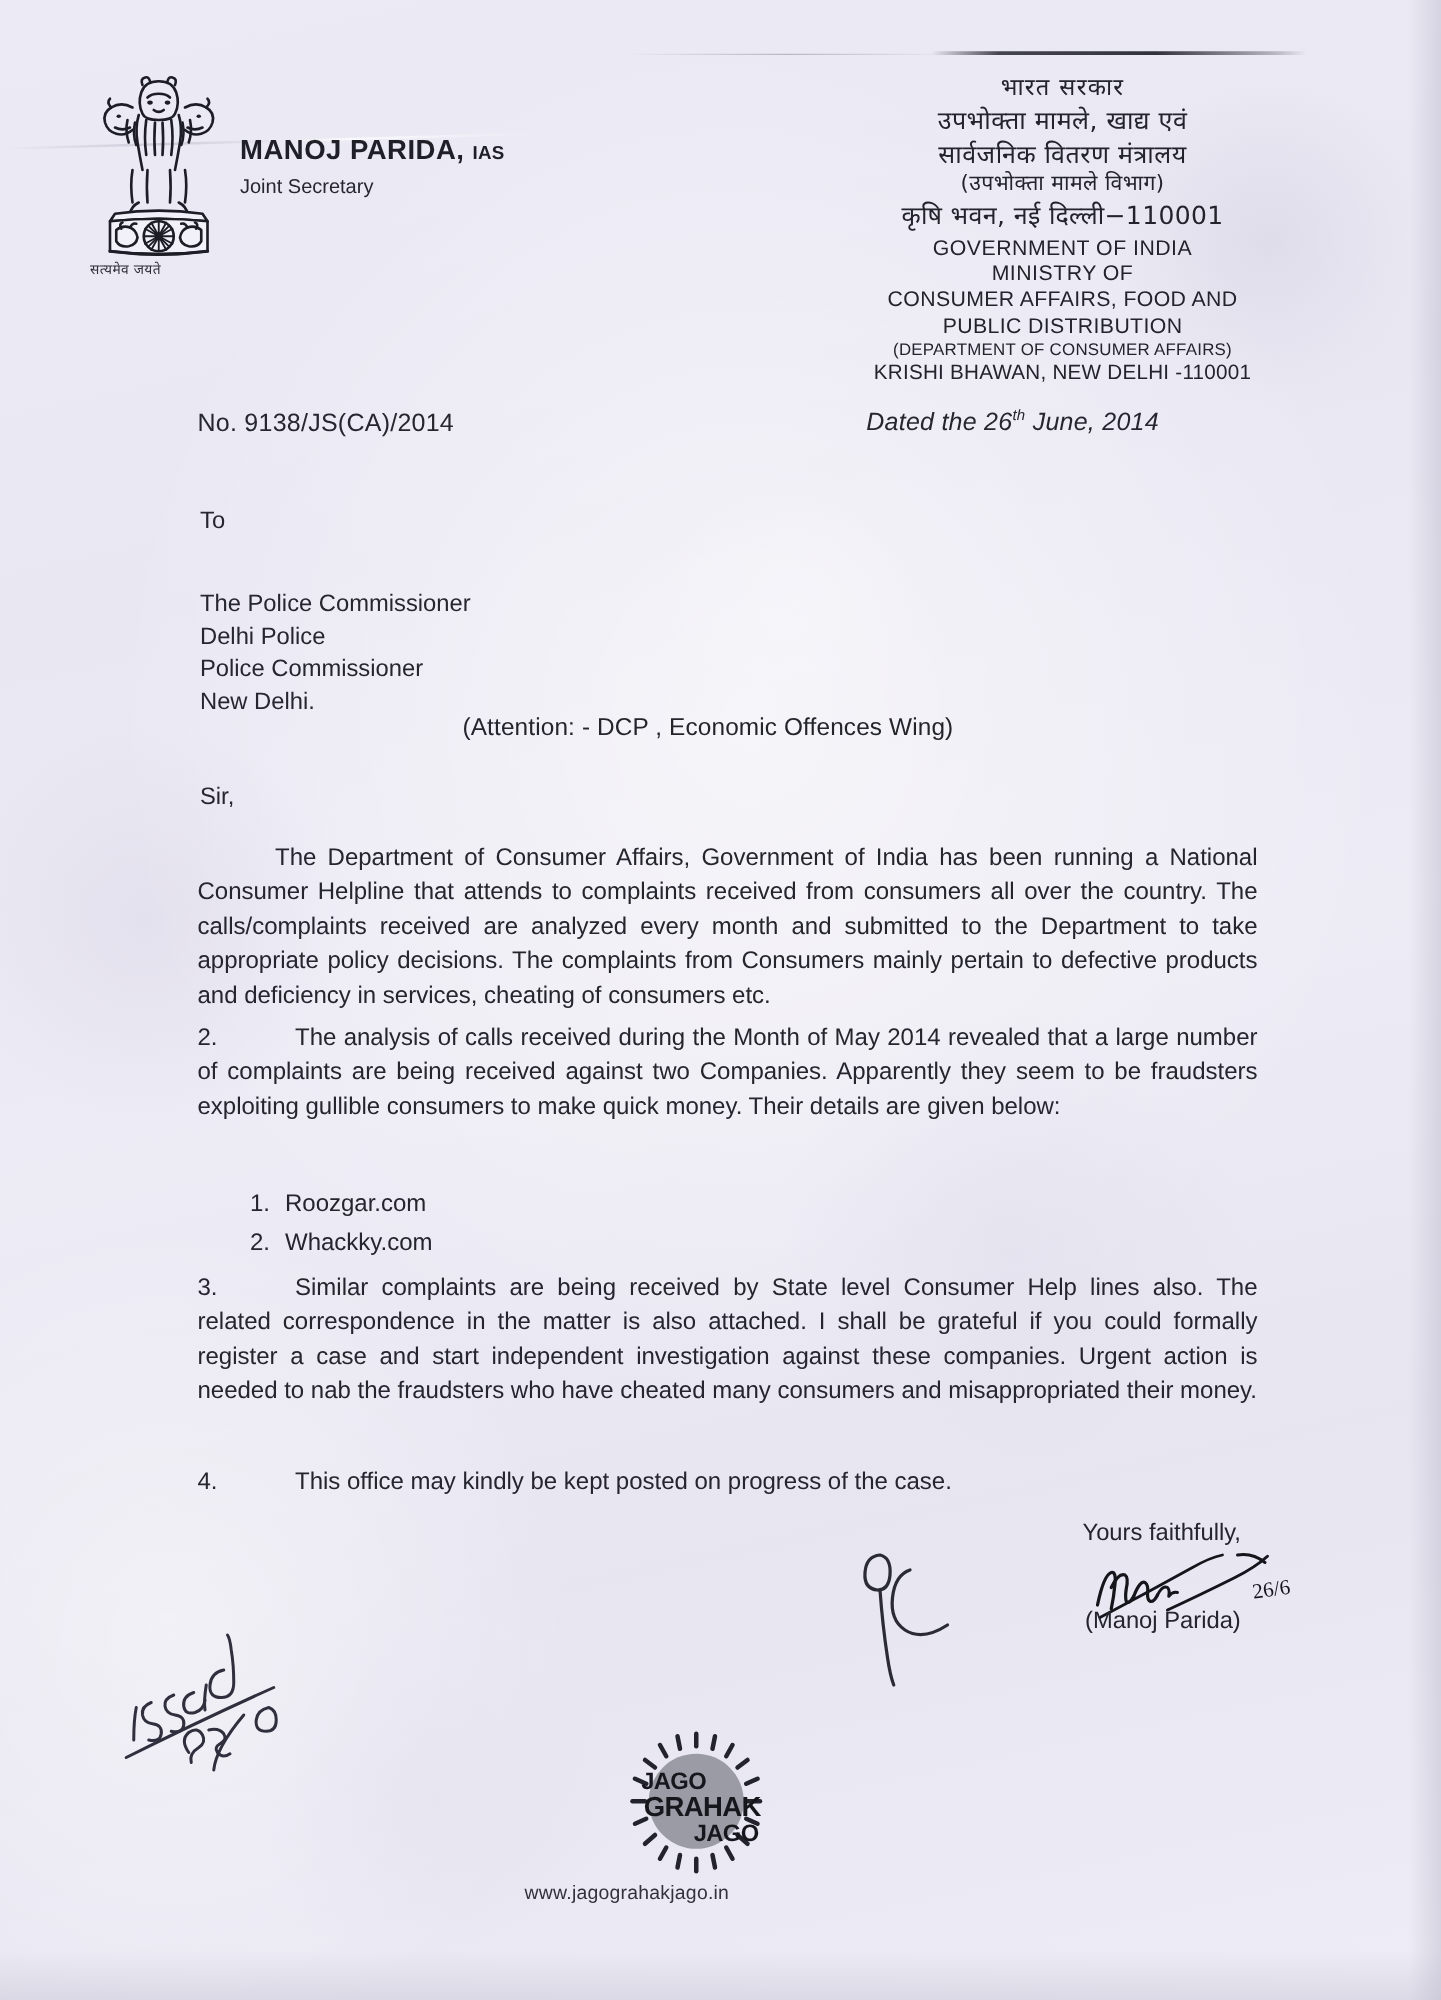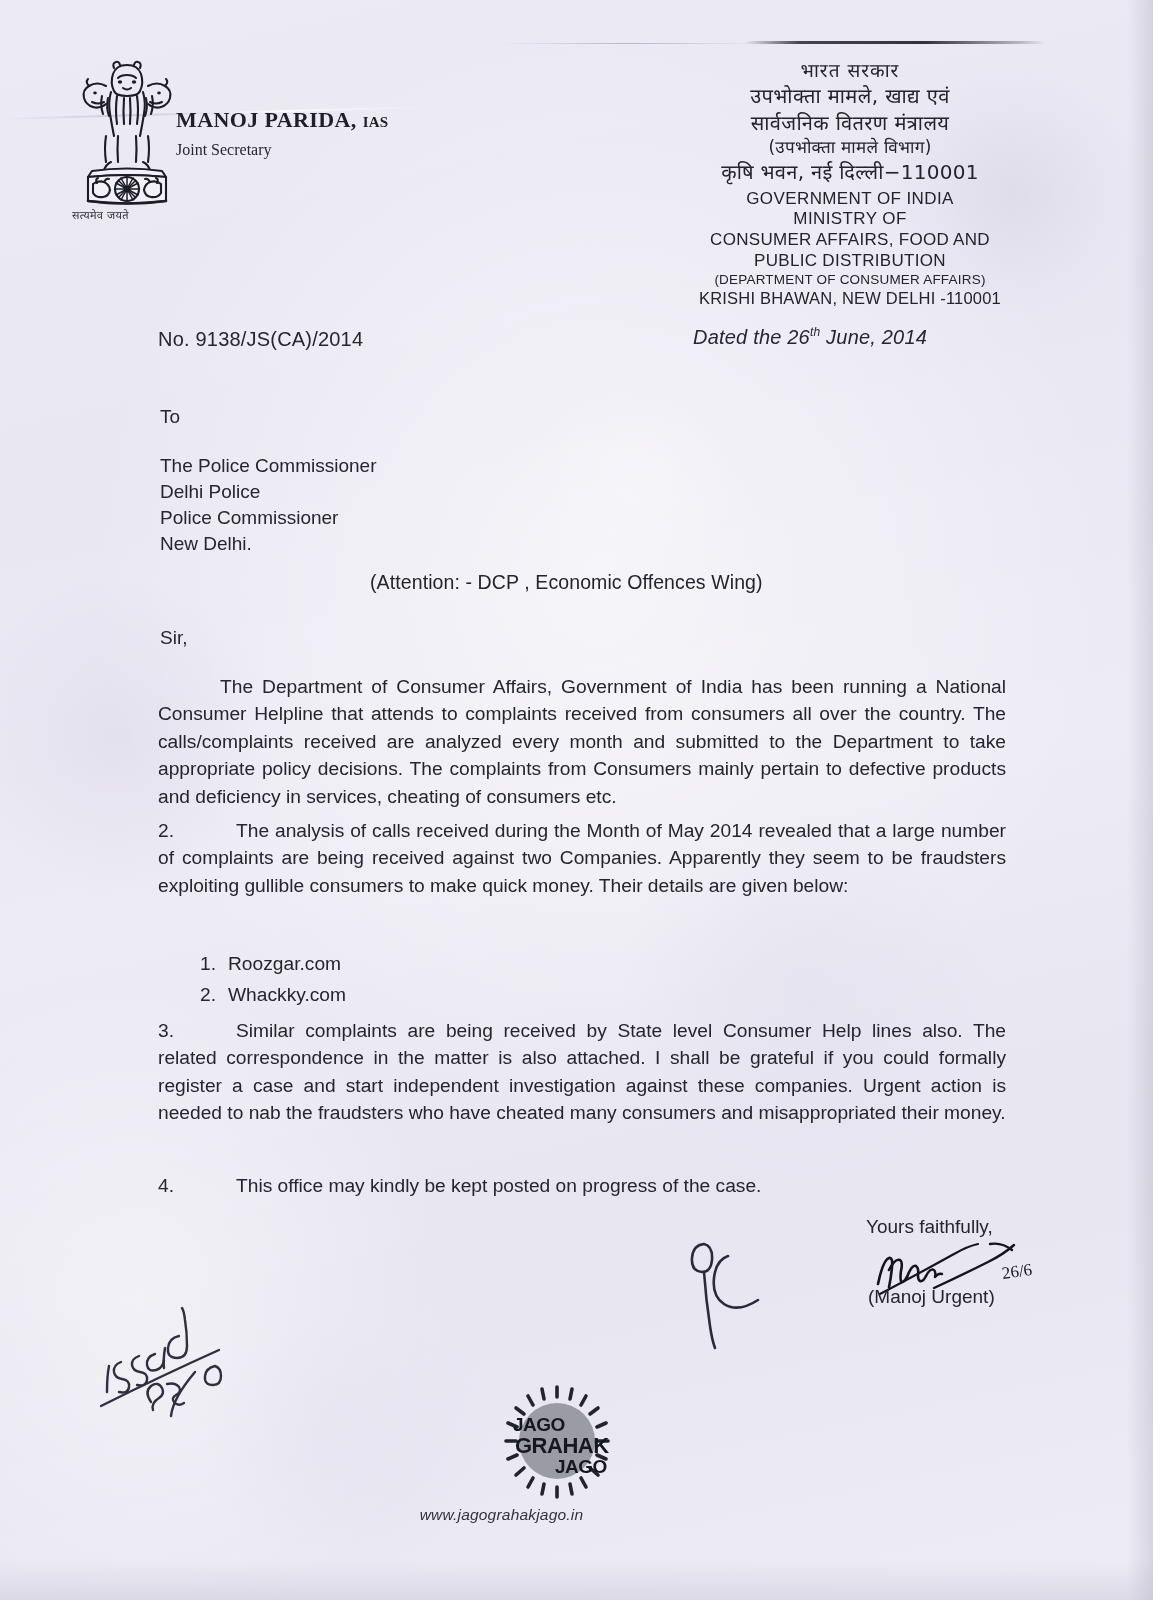--- a/index.html
+++ b/index.html
@@ -78,23 +78,22 @@
     width: 112px;
     text-align: left;
     font-size: 11px;
     font-family: "DejaVu Sans", sans-serif;
     color: #2e2e38;
     letter-spacing: 0.3px;
   }
 
   #sender {
     position: absolute;
-    left: 176px; top: 106px;
+    left: 192px; top: 106px;
     line-height: 1.30;
-    font-family: Liberation Serif, serif;
   }
   #sender .name {
     font-size: 22px;
     font-weight: bold;
     letter-spacing: 0.4px;
     color: #1f1f28;
     white-space: nowrap;
   }
   #sender .name .ias {
     font-size: 15px;
@@ -163,21 +162,21 @@
   
   #to-label {
     position: absolute;
     left: 160px; top: 406px;
     font-size: 19px;
     color: #26262f;
     text-align: right;
   }
   #addressee {
     position: absolute;
-    left: 160px; top: 453px;
+    left: 160px; top: 471px;
     font-size: 19px;
     line-height: 1.37;
     color: #26262f;
   }
   #attention {
     position: absolute;
     left: 370px; top: 571px;
     font-size: 19.5px;
     color: #24242d;
     letter-spacing: 0.1px;
@@ -248,21 +247,20 @@
     width: 120px; height: 120px;
   }
   #logo-url {
     position: absolute;
     left: 0; top: 1506px;
     width: 1003px;
     text-align: center;
     font-size: 15.5px;
     color: #32323c;
     letter-spacing: 0.2px;
-    font-style: italic;
   }
 </style>
 </head>
 <body>
 
 <div id="page">
 
   <div class="mottle" id="m1"></div>
   <div class="mottle" id="crease"></div>
   <div class="mottle" id="streak"></div>
@@ -383,21 +381,21 @@
         <path d="M35 45 q5 -13 9 -11 q3 2 2 9 q0 5 2 6 q3 1 6 -5" stroke-width="2.6"></path>
         <path d="M54 44 q4 -8 8 -6 q2 2 1 7 q3 -4 7 -3" stroke-width="2.4"></path>
         <path d="M8 62 q38 -20 74 -40 q14 -8 24 -10" stroke-width="2.2"></path>
         <path d="M62 56 q26 -12 54 -26 q16 -8 26 -17" stroke-width="2.4"></path>
         <path d="M118 12 q12 -2 22 6" stroke-width="2.4"></path>
       </g>
     </svg>
   </div>
   <div style="position:absolute;left:1002px;top:1262px;font-size:17px;color:#15151c;font-family:'Liberation Serif',serif;transform:rotate(-8deg);"><span>26/6</span></div>
 
-  <div id="signer">(Manoj Urgent)</div>
+  <div id="signer">(Manoj Parida)</div>
 
   <div id="sig-initial">
     <svg width="130" height="125" viewBox="0 0 130 125">
       <g fill="none" stroke="#2b2b38" stroke-width="2.6" stroke-linecap="round" stroke-linejoin="round">
         <path d="M22 16 q-11 1 -12 14 q-1 13 10 14 q9 0 10 -12 q1 -14 -8 -16 Z"></path>
         <path d="M22 44 q2 28 6 54 q2 14 5 22"></path>
         <path d="M46 28 q-12 4 -14 22 q-2 18 10 26 q14 9 34 -4"></path>
       </g>
     </svg>
   </div>

